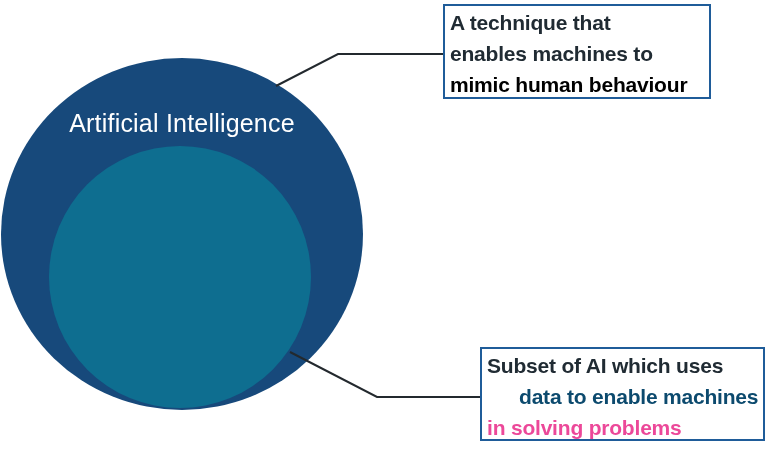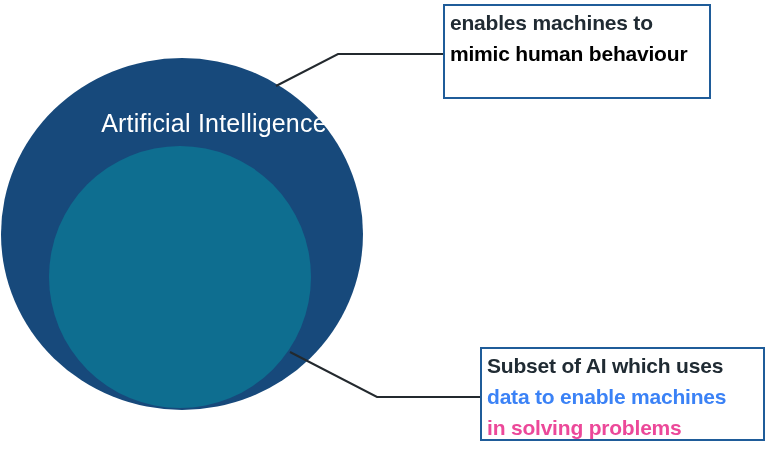--- a/index.html
+++ b/index.html
@@ -38,21 +38,20 @@
     font-size: 25px;
     line-height: 33px;
     font-weight: 400;
     letter-spacing: 0.2px;
     white-space: nowrap;
   }
   .label-outer {
     left: 1px;
     top: 107px;
     width: 362px;
-    padding-left: 32px;
   }
   .label-inner {
     left: 49px;
     top: 256px;
     width: 262px;
   }
   .callout {
     position: absolute;
     border: 2px solid;
     box-sizing: border-box;
@@ -101,23 +100,24 @@
 
   <div class="circle-label label-outer" style="color: rgb(255, 255, 255);">Artificial Intelligence</div>
 
 
   <svg class="connectors" viewBox="0 0 768 458">
     <polyline points="276,86 338,54 443,54" style="stroke: rgb(35, 41, 46);"></polyline>
     <polyline points="290,352 377,397 480,397" style="stroke: rgb(35, 41, 46);"></polyline>
   </svg>
 
   <div class="callout callout-top" style="border-color: rgb(31, 92, 153);">
+    <div class="line" style="color: rgb(32, 43, 51);">A technique that</div>
     <div class="line" style="color: rgb(32, 43, 51);">enables machines to</div>
     <div class="line" style="color: #000000;">mimic human behaviour</div>
   </div>
 
   <div class="callout callout-bottom" style="border-color: rgb(31, 92, 153);">
     <div class="line" style="color: rgb(32, 43, 51);">Subset of AI which uses</div>
-    <div class="line" style="color: #3b82f6;">data to enable machines</div>
+    <div class="line" style="color: #0c4a6e; margin-left: 32px;">data to enable machines</div>
     <div class="line" style="color: #ec4899;">in solving problems</div>
   </div>
 
 </div>
 
 </body></html>

